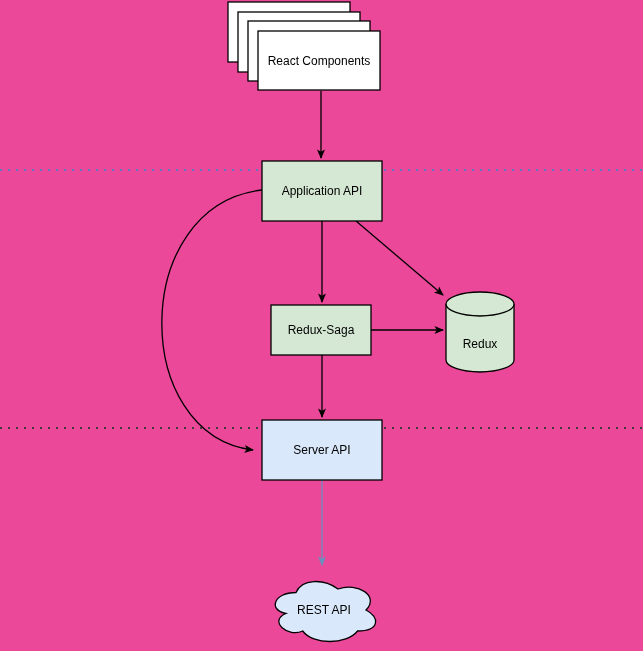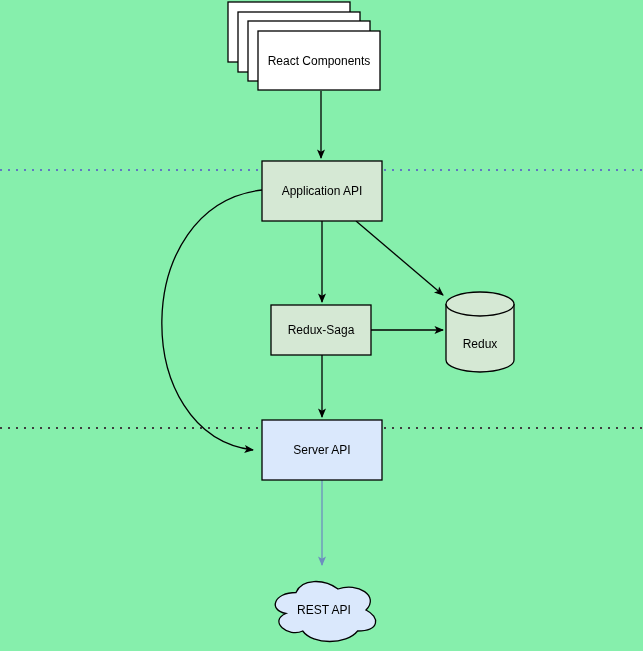--- a/index.html
+++ b/index.html
@@ -1,20 +1,20 @@
 <!DOCTYPE html>
 <html><head>
 <meta charset="utf-8">
 <style>
   html, body { margin: 0; padding: 0; background: #ffffff; }
   .canvas {
     position: relative;
     width: 643px;
     height: 651px;
-    background: #86efac;
+    background: #ec4899;
     font-family: "Liberation Sans", sans-serif;
     overflow: hidden;
   }
   svg { display: block; }
   .node-label {
     font-family: "Liberation Sans", sans-serif;
     font-size: 12px;
     fill: #000000;
     text-anchor: middle;
     dominant-baseline: middle;

